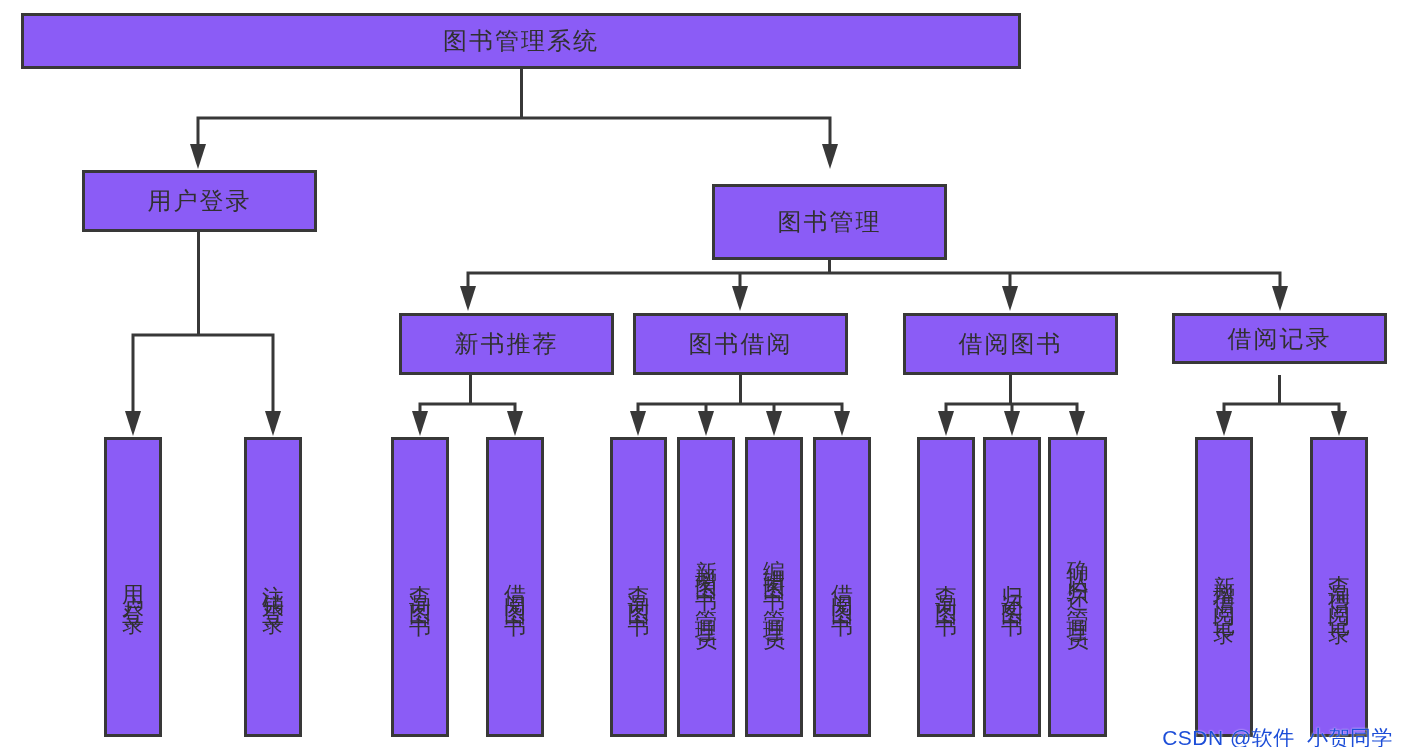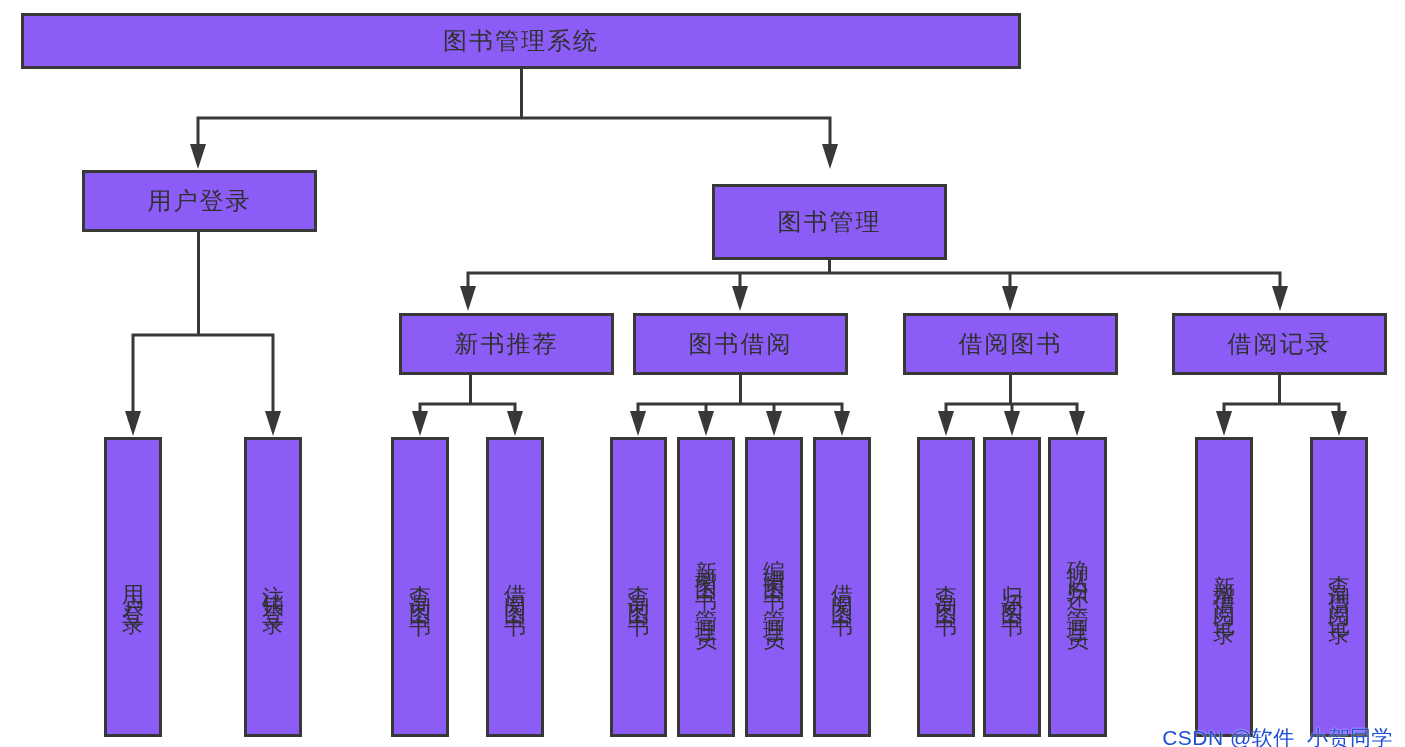--- a/index.html
+++ b/index.html
@@ -102,21 +102,21 @@
 
   <div class="box h" style="left:363px;top:313px;width:215px;height:62px;margin-left:36px;">
     <span class="label">新书推荐</span>
   </div>
   <div class="box h" style="left:633px;top:313px;width:215px;height:62px;">
     <span class="label">图书借阅</span>
   </div>
   <div class="box h" style="left:903px;top:313px;width:215px;height:62px;">
     <span class="label">借阅图书</span>
   </div>
-  <div class="box h" style="left:1172px;top:313px;width:215px;height:62px;">
+  <div class="box h" style="left:1172px;top:313px;width:215px;height:51px;">
     <span class="label">借阅记录</span>
   </div>
 
   <div class="box v" style="left:104px;top:437px;width:58px;height:300px;">
     <span class="label">用户登录</span>
   </div>
   <div class="box v" style="left:244px;top:437px;width:58px;height:300px;">
     <span class="label">注销登录</span>
   </div>
   <div class="box v" style="left:391px;top:437px;width:58px;height:300px;">

